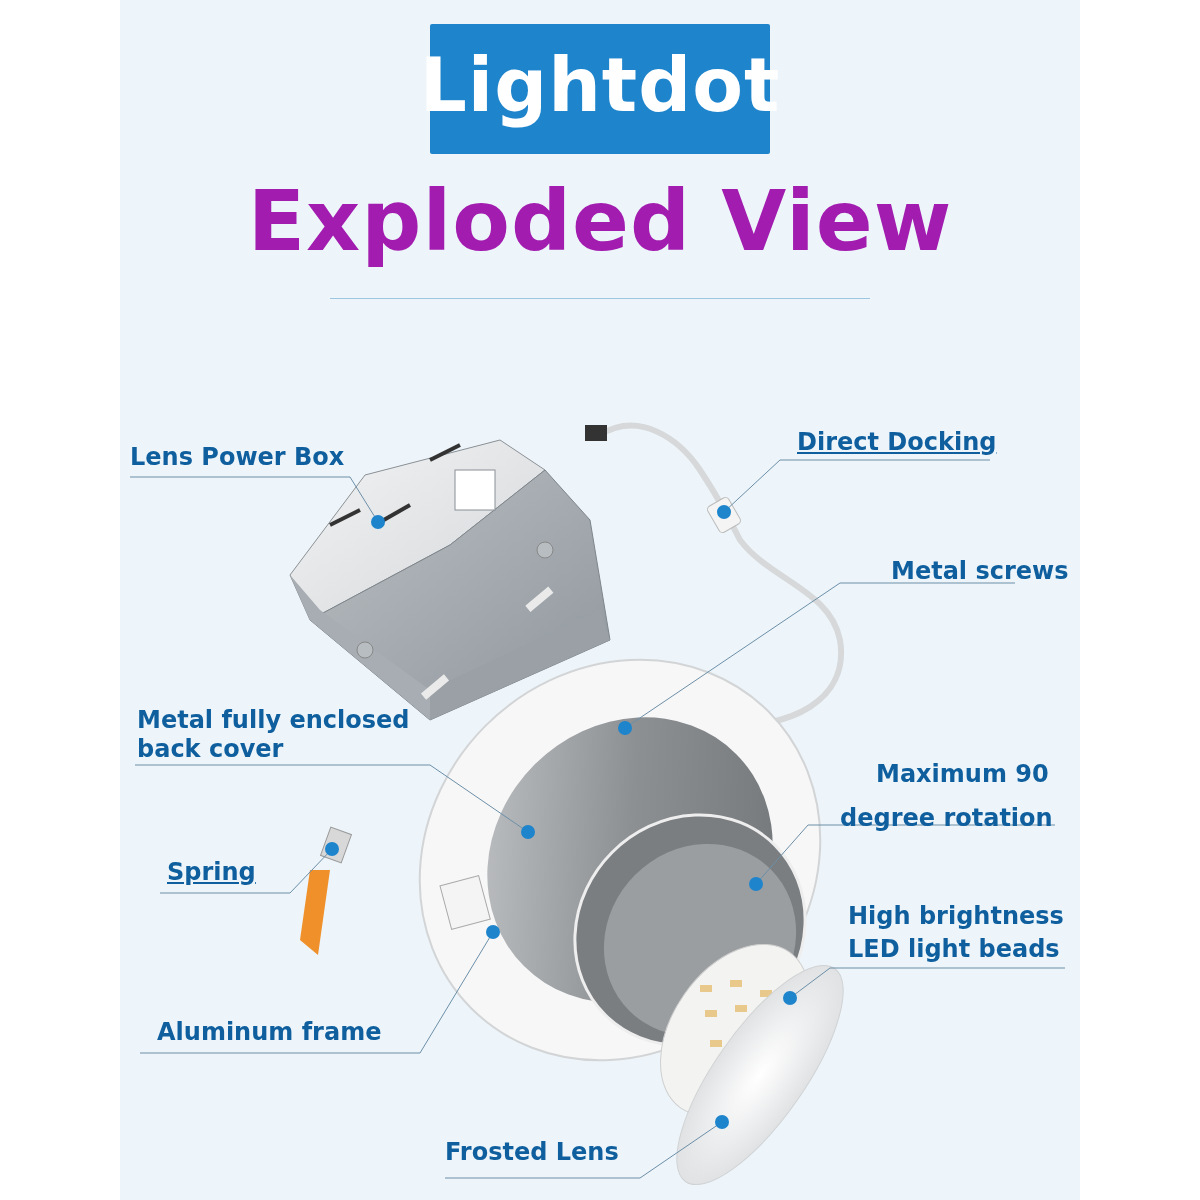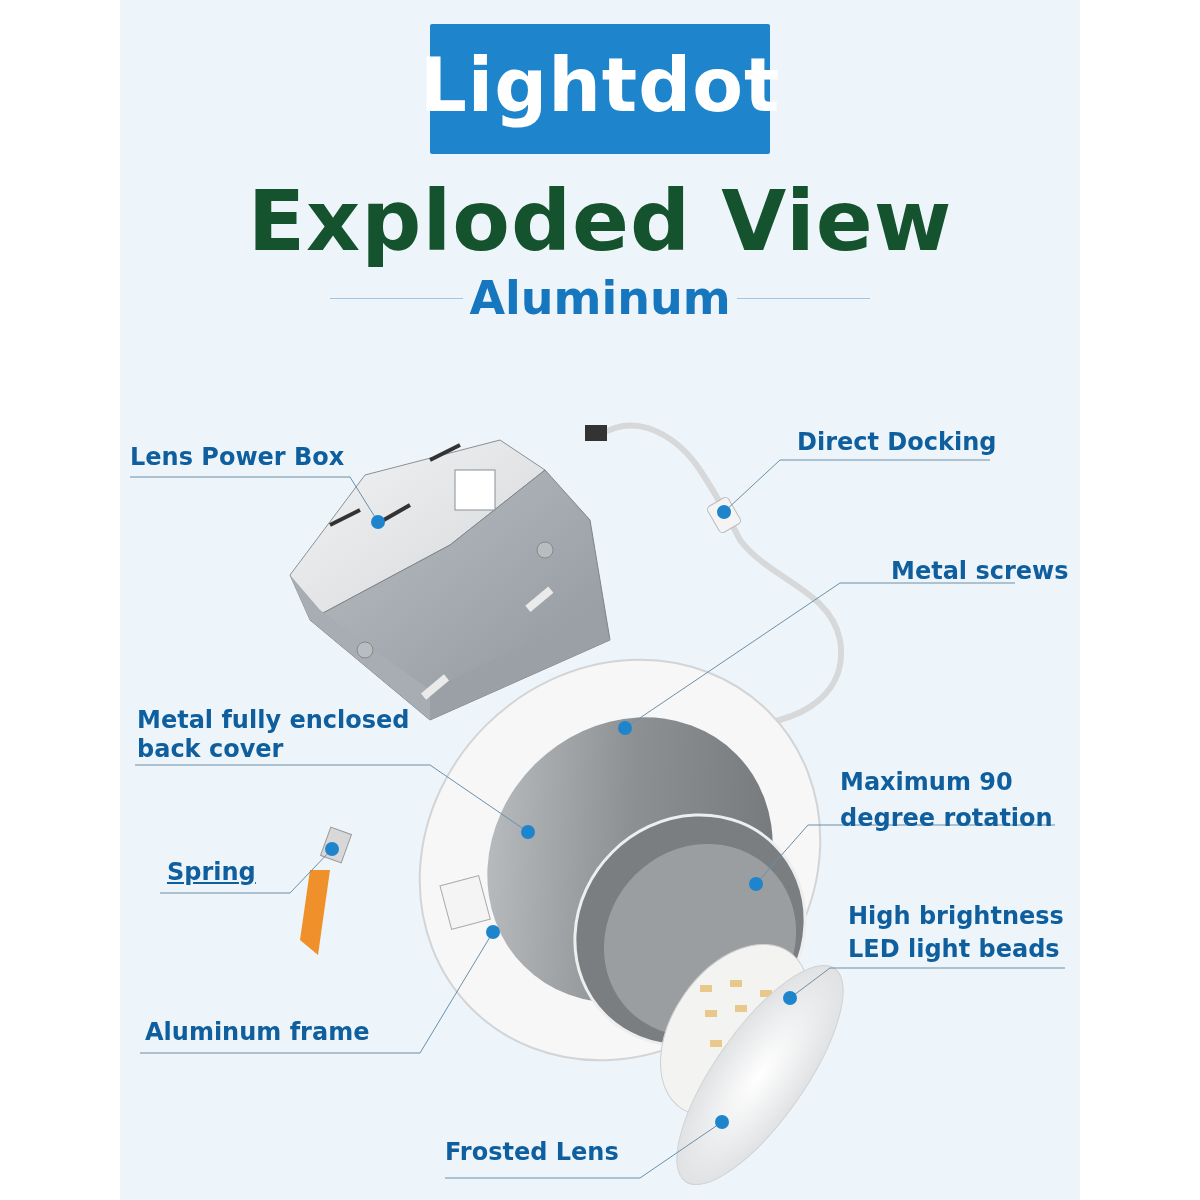--- a/index.html
+++ b/index.html
@@ -17,21 +17,21 @@
     position: absolute; left: 430px; top: 0; width: 340px; height: 130px;
     background: #1e84cc; border-radius: 2px;
     display: flex; align-items: center; justify-content: center; margin-top: 24px;
   }
   .logo-text {
     color: #ffffff; font-family: "DejaVu Sans", sans-serif; font-weight: bold;
     font-size: 74px; letter-spacing: 1px; margin-top: -8px;
   }
   .title {
     position: absolute; left: 0; width: 1200px; top: 172px; text-align: center;
-    color: #14532d; font-weight: bold; font-size: 84px; letter-spacing: 1px;
+    color: #a21caf; font-weight: bold; font-size: 84px; letter-spacing: 1px;
   }
   .subtitle-row {
     position: absolute; left: 330px; width: 540px; top: 268px; height: 60px;
     display: flex; align-items: center; justify-content: center;
   }
   .subtitle-row .rule { flex: 1; height: 1px; background: #9ec6e2; }
   .subtitle {
     color: #1677bf; font-weight: bold; font-size: 46px; padding: 0 6px;
   }
   .label {
@@ -46,21 +46,20 @@
 <div class="canvas"></div>
 
 <div class="logo-box">
   <span class="logo-text">Lightdot</span>
 </div>
 
 <div class="title">Exploded View</div>
 
 <div class="subtitle-row">
   <div class="rule"></div>
-  <span class="subtitle">Aluminum</span>
   <div class="rule"></div>
 </div>
 
 <svg class="art" width="1200" height="1200">
   <defs>
     <linearGradient id="boxSide" x1="0" y1="0" x2="1" y2="1">
       <stop offset="0" stop-color="#b9bec2"></stop>
       <stop offset="1" stop-color="#8f969c"></stop>
     </linearGradient>
     <linearGradient id="boxTop" x1="0" y1="0" x2="1" y2="1">
@@ -155,30 +154,30 @@
     <circle cx="756" cy="884" r="7"></circle>
     <circle cx="332" cy="849" r="7"></circle>
     <circle cx="790" cy="998" r="7"></circle>
     <circle cx="493" cy="932" r="7"></circle>
     <circle cx="722" cy="1122" r="7"></circle>
   </g>
 </svg>
 
 <div class="label" style="left:130px; top:442px;">Lens Power Box</div>
 
-<div class="label" style="left:797px; top:427px;">Direct Docking</div>
+<div class="label" style="left:797px; top:427px;text-decoration:underline;">Direct Docking</div>
 
 <div class="label" style="left:843px; top:556px;margin-left:48px;">Metal screws</div>
 
 <div class="label" style="left:137px; top:705px;">Metal fully enclosed</div>
 <div class="label" style="left:137px; top:734px;">back cover</div>
 
-<div class="label" style="left:840px; top:759px;margin-top:8px;">Maximum 90</div>
+<div class="label" style="left:876px; top:759px;">Maximum 90</div>
 <div class="label" style="left:840px; top:787px;margin-top:16px;">degree rotation</div>
 
 <div class="label" style="left:167px; top:857px;text-decoration:underline;">Spring</div>
 
 <div class="label" style="left:848px; top:901px;">High brightness</div>
 <div class="label" style="left:848px; top:934px;">LED light beads</div>
 
-<div class="label" style="left:145px; top:1017px;">Aluminum frame</div>
+<div class="label" style="left:157px; top:1017px;">Aluminum frame</div>
 
 <div class="label" style="left:445px; top:1137px;">Frosted Lens</div>
 
 </body></html>

